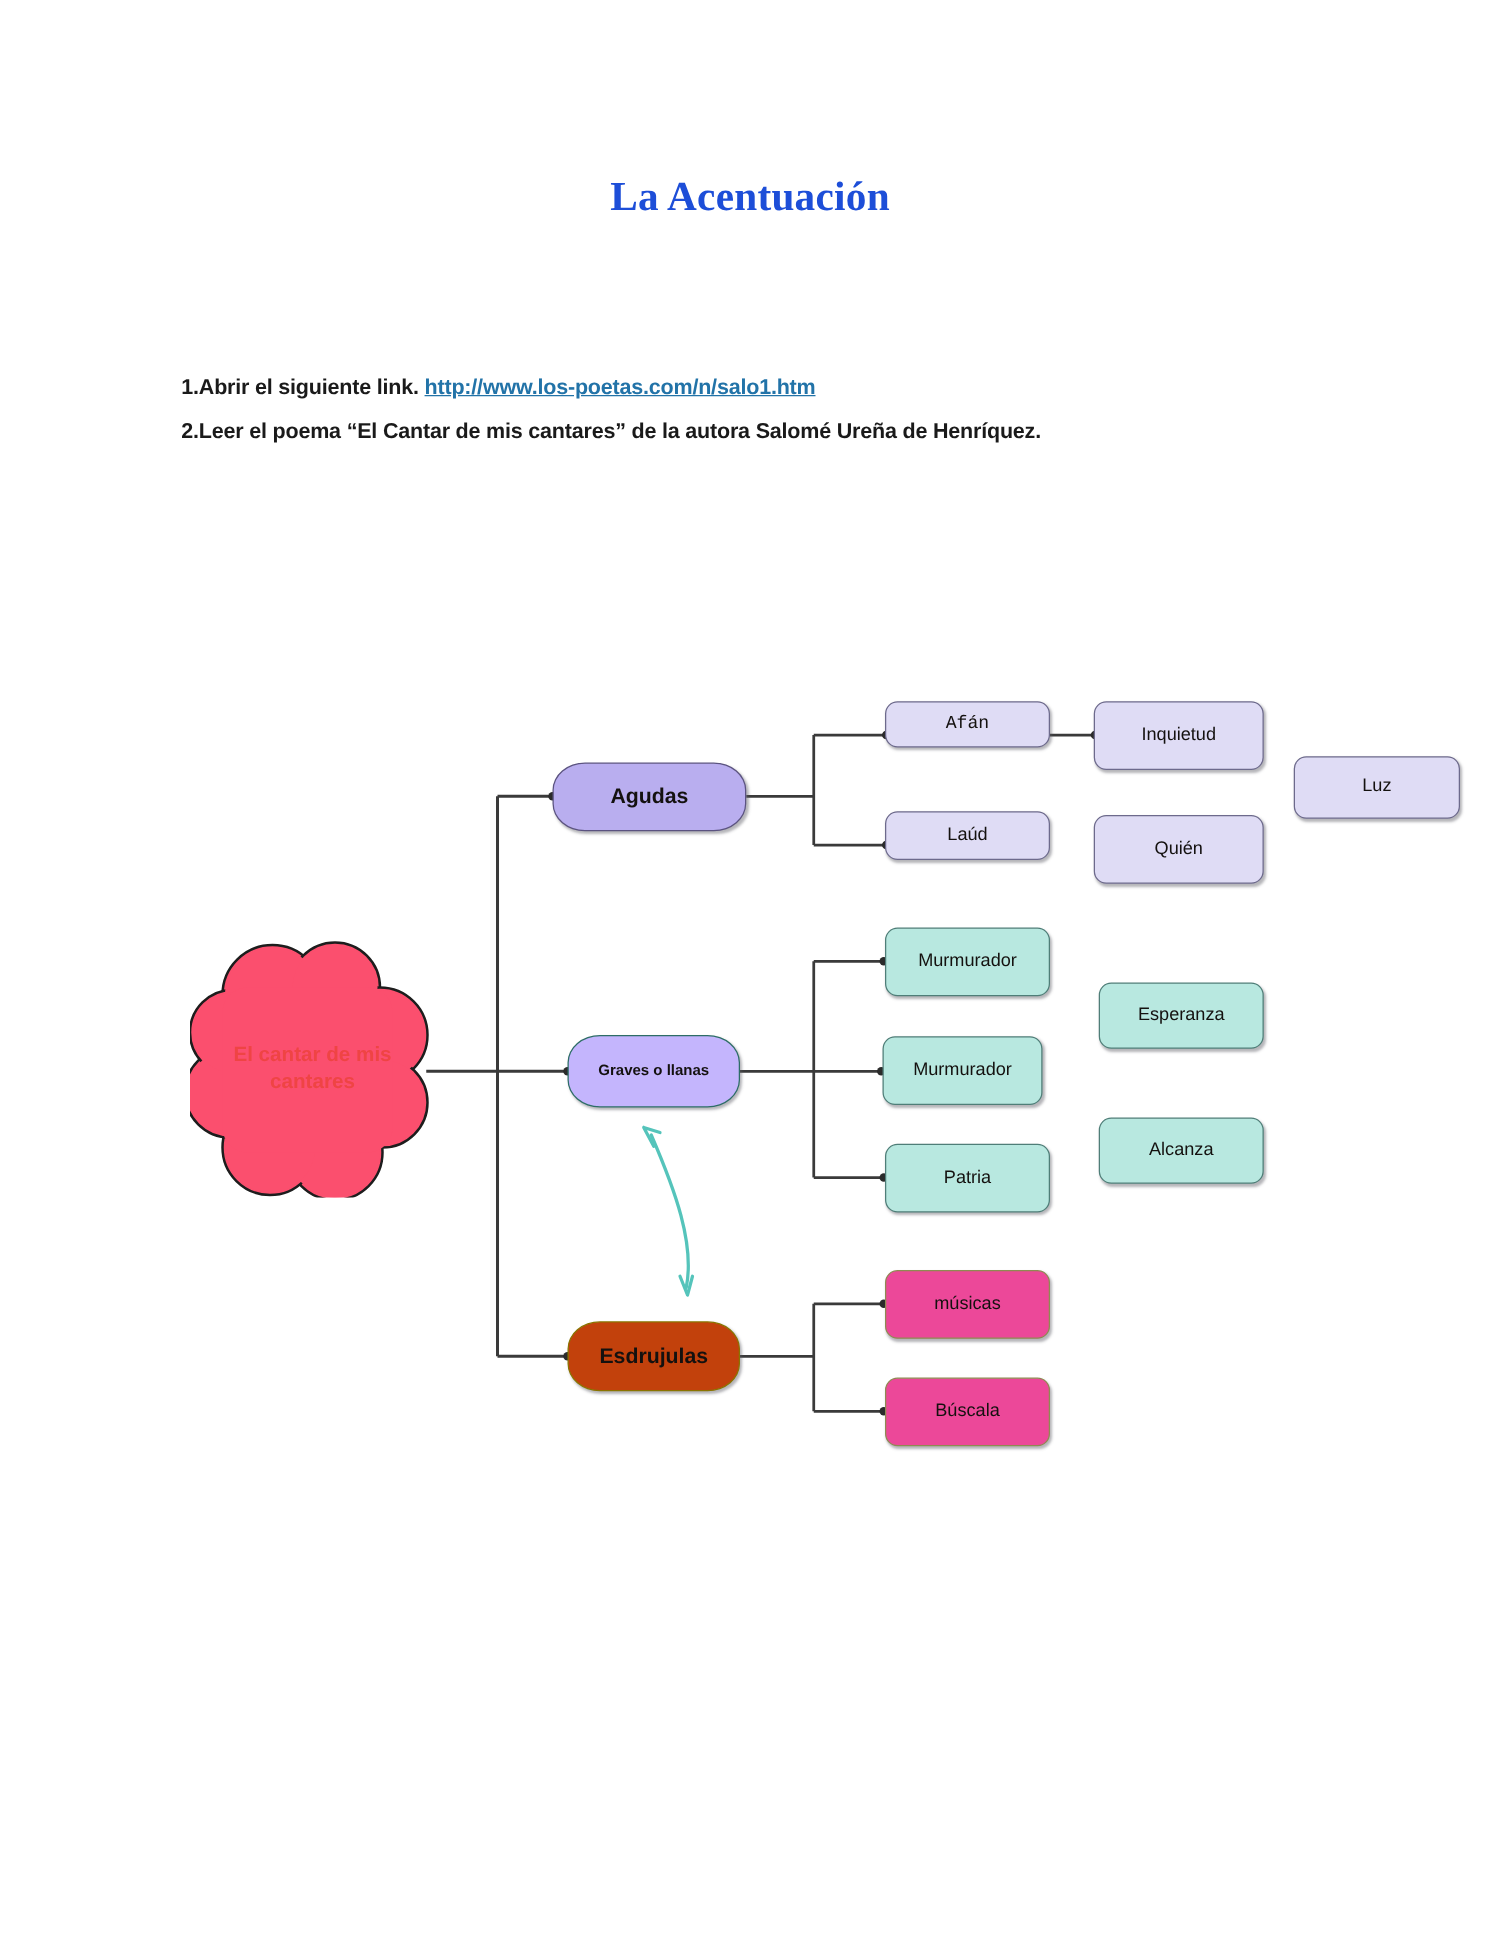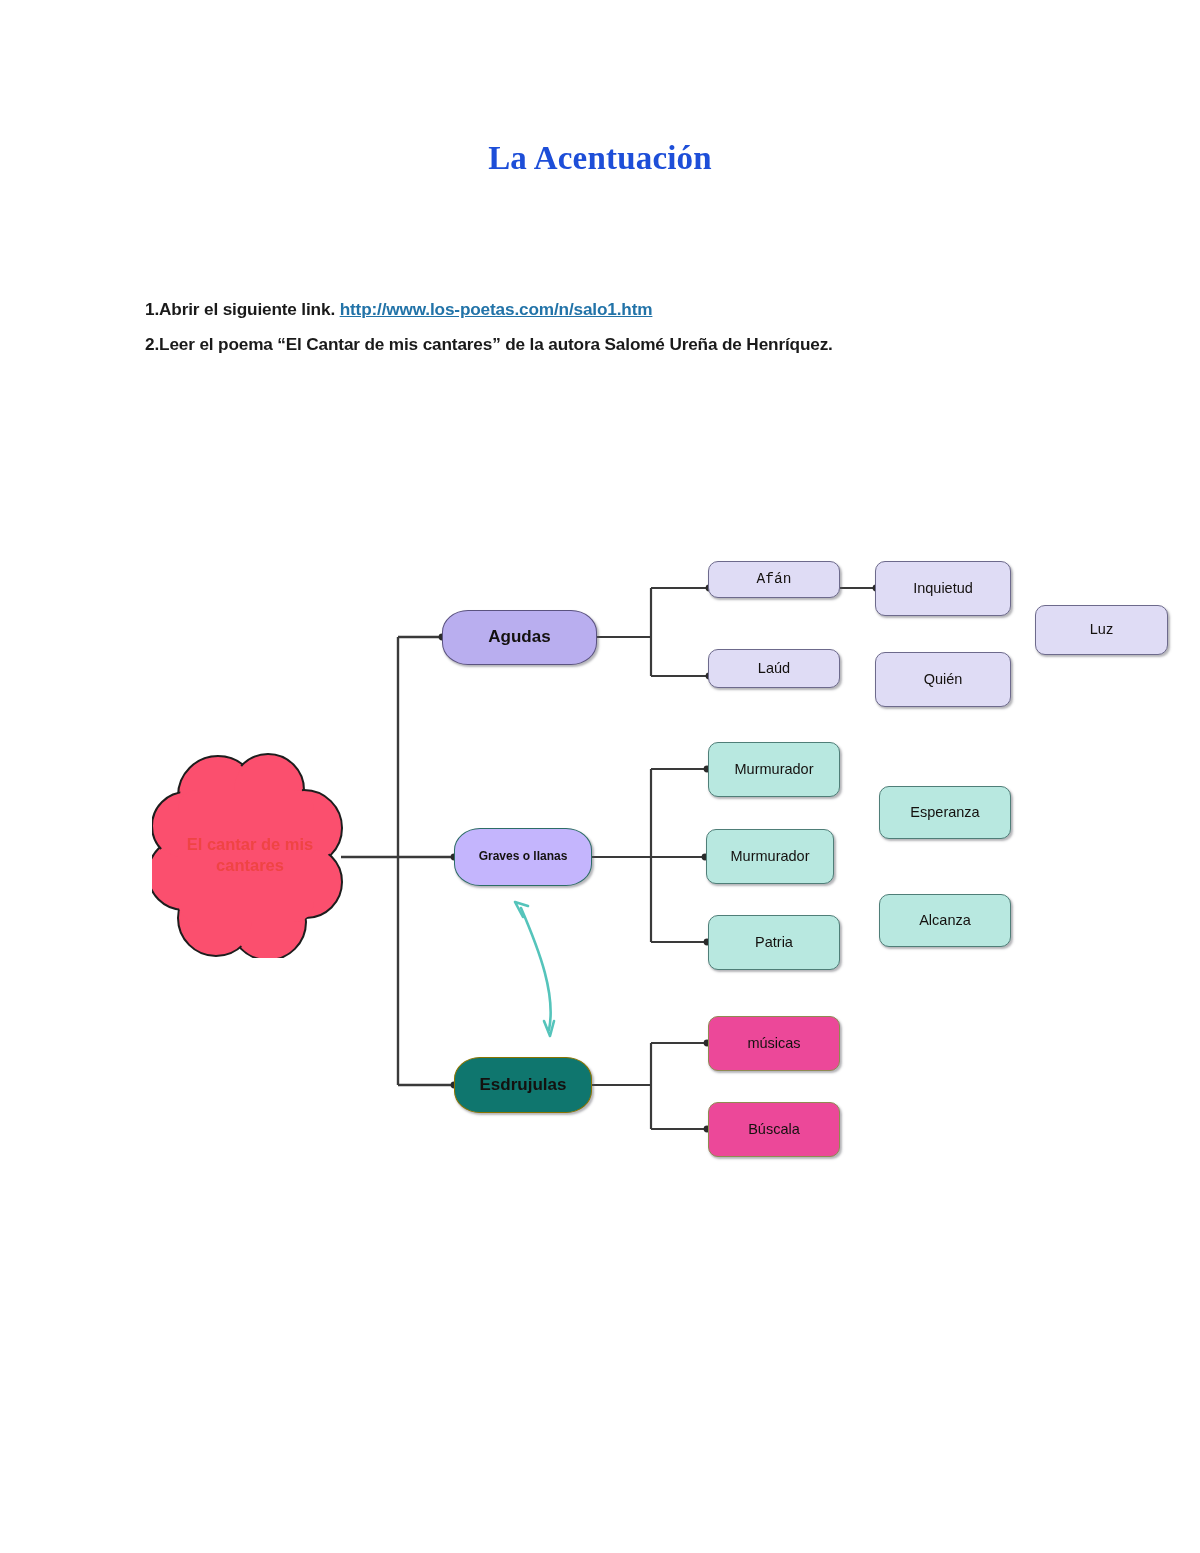--- a/index.html
+++ b/index.html
@@ -80,21 +80,21 @@
   }
   .node span { display: block; line-height: 1.1; }
 
   
   .node.branch {
     border-radius: 26px / 22px;
     font-weight: bold;
   }
   .node.branch.agudas  { background: #b9aeef; border-color: #5b5380; font-size: 17px; align-items: center; }
   .node.branch.graves  { background: #c4b5fd; border-color: #2d6d67; font-size: 12px; }
-  .node.branch.esdruj  { background: #0f766e; border-color: #8a7400; font-size: 17px; }
+  .node.branch.esdruj  { background: #c2410c; border-color: #8a7400; font-size: 17px; }
 
   
   .node.leaf {
     border-radius: 10px;
     font-size: 14.5px;
     font-weight: normal;
   }
   .node.leaf.lav  { background: #dfdcf5; border-color: #6d6a8c; }
   .node.leaf.teal { background: #b8e8e0; border-color: #4f7e78; }
   .node.leaf.yell { background: #ec4899; border-color: #8f8a52; }

